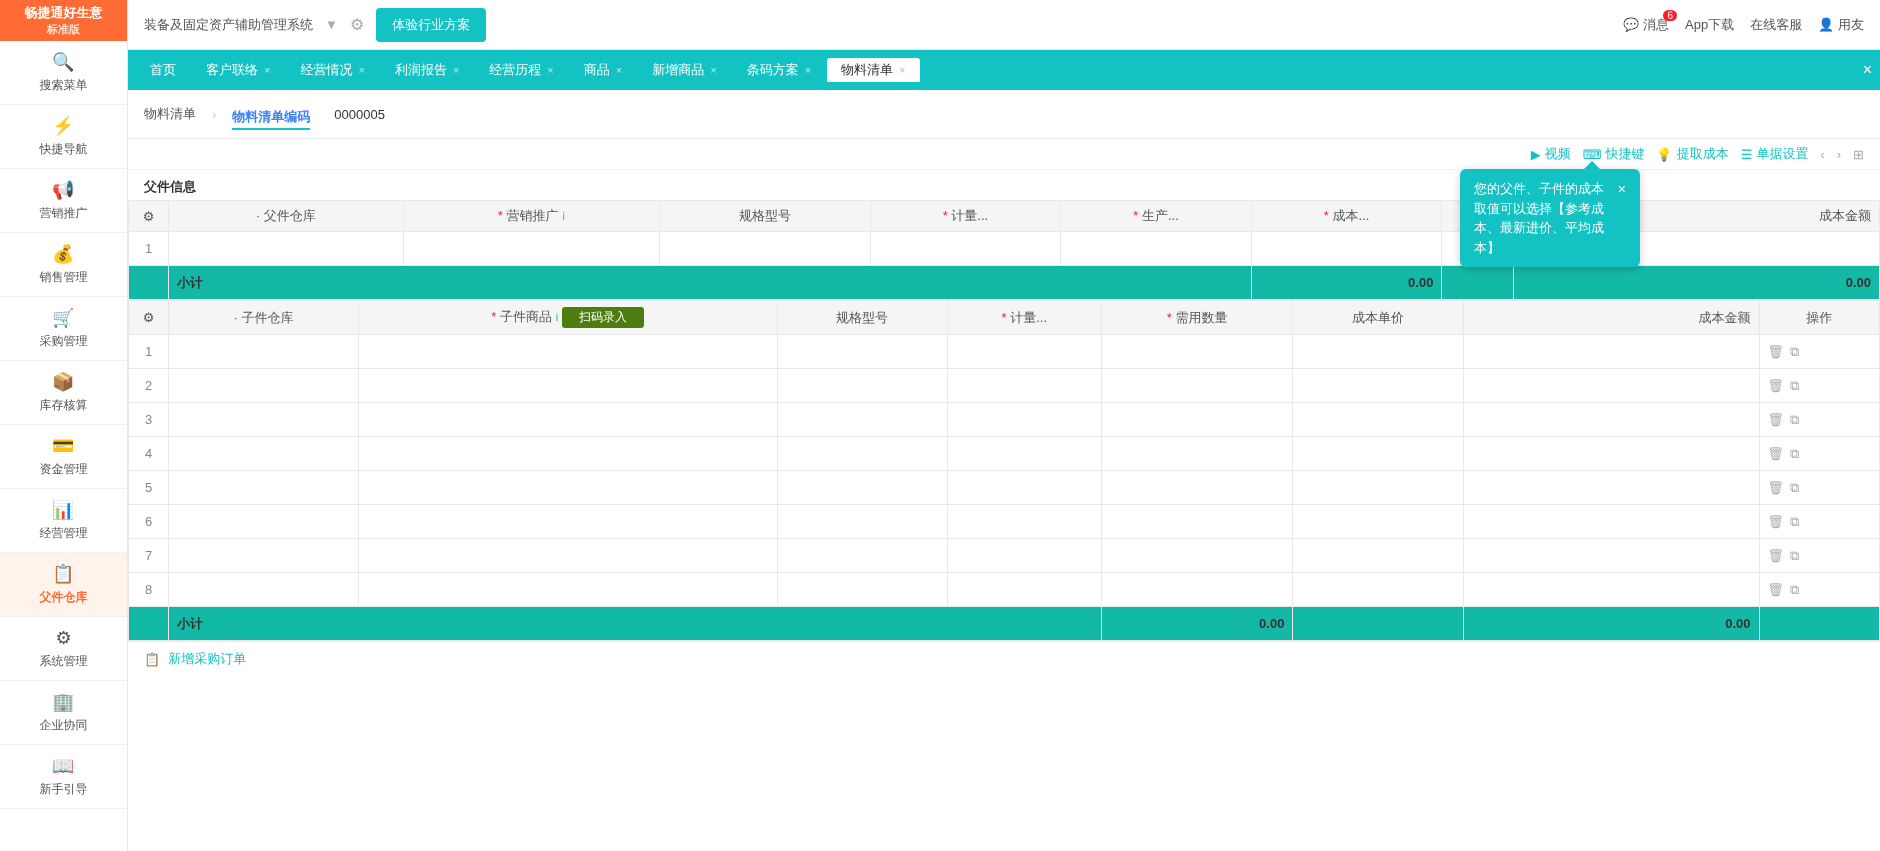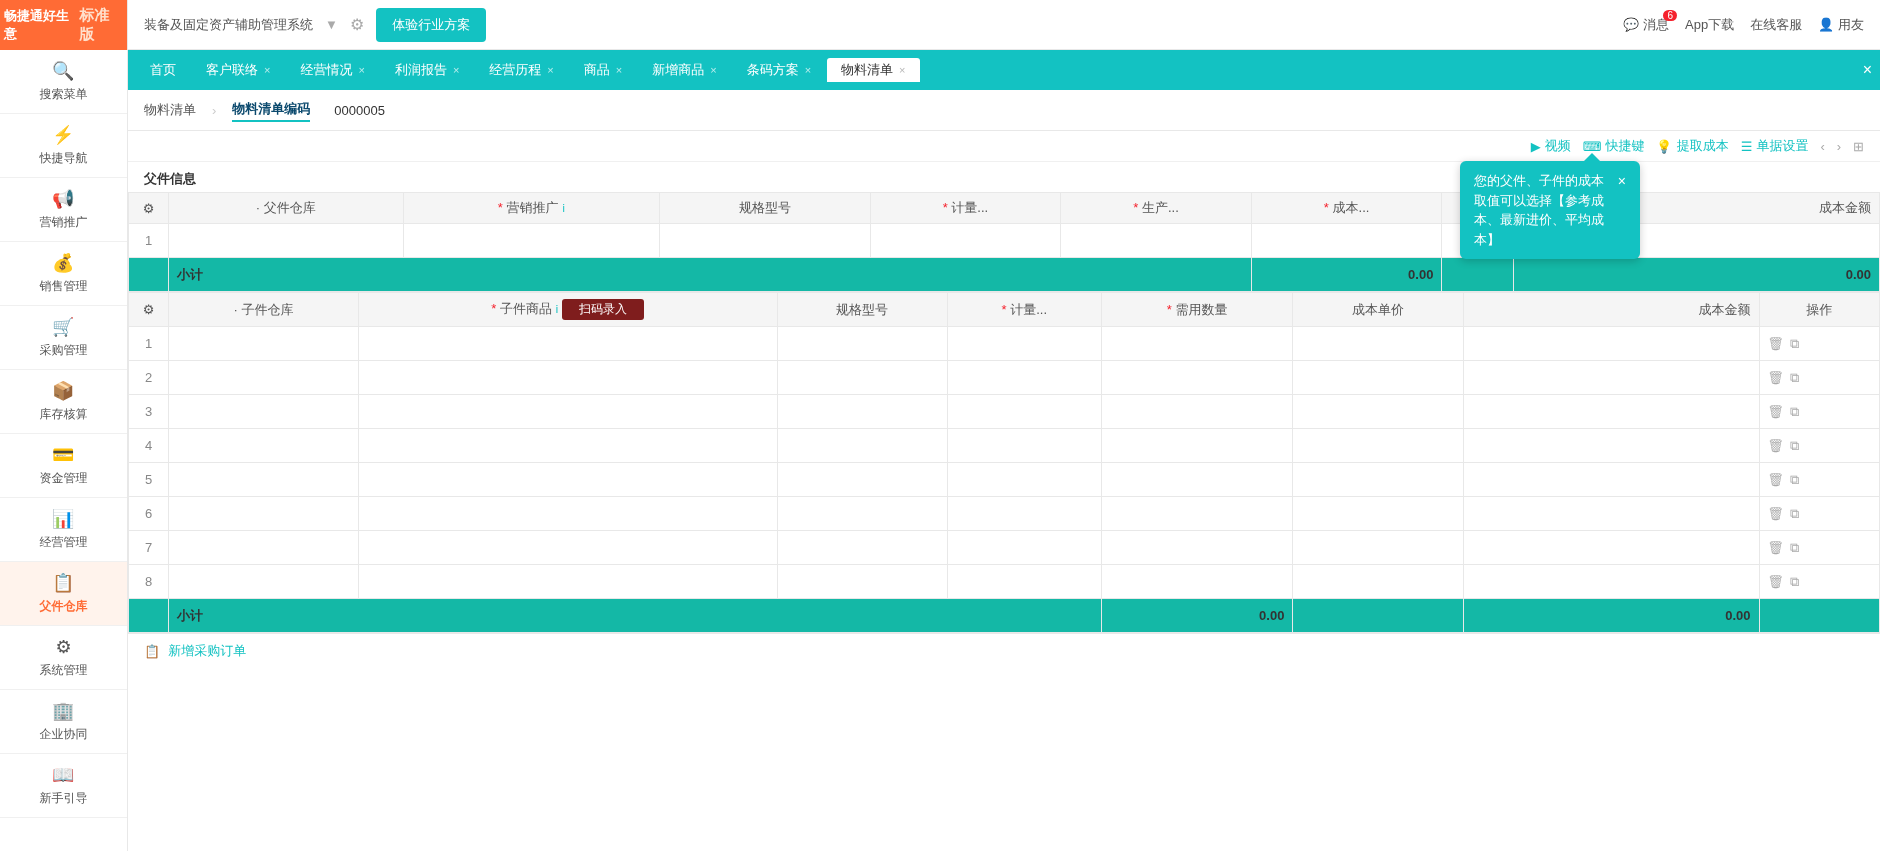--- a/index.html
+++ b/index.html
@@ -9,31 +9,31 @@
     .sidebar {
       width: 128px;
       background: #fff;
       display: flex;
       flex-direction: column;
       border-right: 1px solid #e8e8e8;
       flex-shrink: 0;
     }
     .sidebar-logo {
       background: #ff6b35;
-      height: 50px;
+      height: 41px;
       display: flex;
       align-items: center;
       justify-content: center;
       color: #fff;
       font-size: 14px;
       font-weight: bold;
-      flex-direction: row;
+      flex-direction: column;
       padding: 4px;
     }
-    .sidebar-logo .sub { font-size: 15px; color: #ffe0cc; }
+    .sidebar-logo .sub { font-size: 11px; color: #ffe0cc; }
     .sidebar-item {
       display: flex;
       flex-direction: column;
       align-items: center;
       padding: 10px 4px;
       cursor: pointer;
       color: #555;
       border-bottom: 1px solid #f0f0f0;
       gap: 4px;
     }
@@ -109,21 +109,21 @@
       align-items: center;
       padding: 8px 16px;
       border-bottom: 1px solid #e8e8e8;
       gap: 16px;
     }
     .sub-tab {
       color: #555;
       cursor: pointer;
       padding: 2px 0;
     }
-    .sub-tab.active { color: #0c4a6e; border-bottom: 2px solid #13c2c2; font-weight: bold; }
+    .sub-tab.active { color: #3b82f6; border-bottom: 2px solid #13c2c2; font-weight: bold; margin-top: 8px; }
     .bill-no { color: #333; margin-left: 8px; }
 
     
     .toolbar {
       display: flex;
       align-items: center;
       justify-content: flex-end;
       padding: 6px 16px;
       gap: 12px;
       border-bottom: 1px solid #f0f0f0;
@@ -195,21 +195,21 @@
     }
     .data-table .num-col { color: #888; width: 40px; text-align: center; }
     .data-table .gear-col { width: 36px; text-align: center; }
     .data-table .subtotal-row td {
       background: #14b8a6;
       font-weight: bold;
       color: #333;
     }
     .data-table .subtotal-label { color: #888; }
     .scan-btn {
-      background: #7f1d1d;
+      background: #4d7c0f;
       color: #fff;
       border: none;
       border-radius: 3px;
       padding: 2px 17px;
       font-size: 12px;
       cursor: pointer;
     }
     .action-icons { display: flex; gap: 6px; align-items: center; color: #aaa; font-size: 16px; }
     .action-icons span { cursor: pointer; }
 

